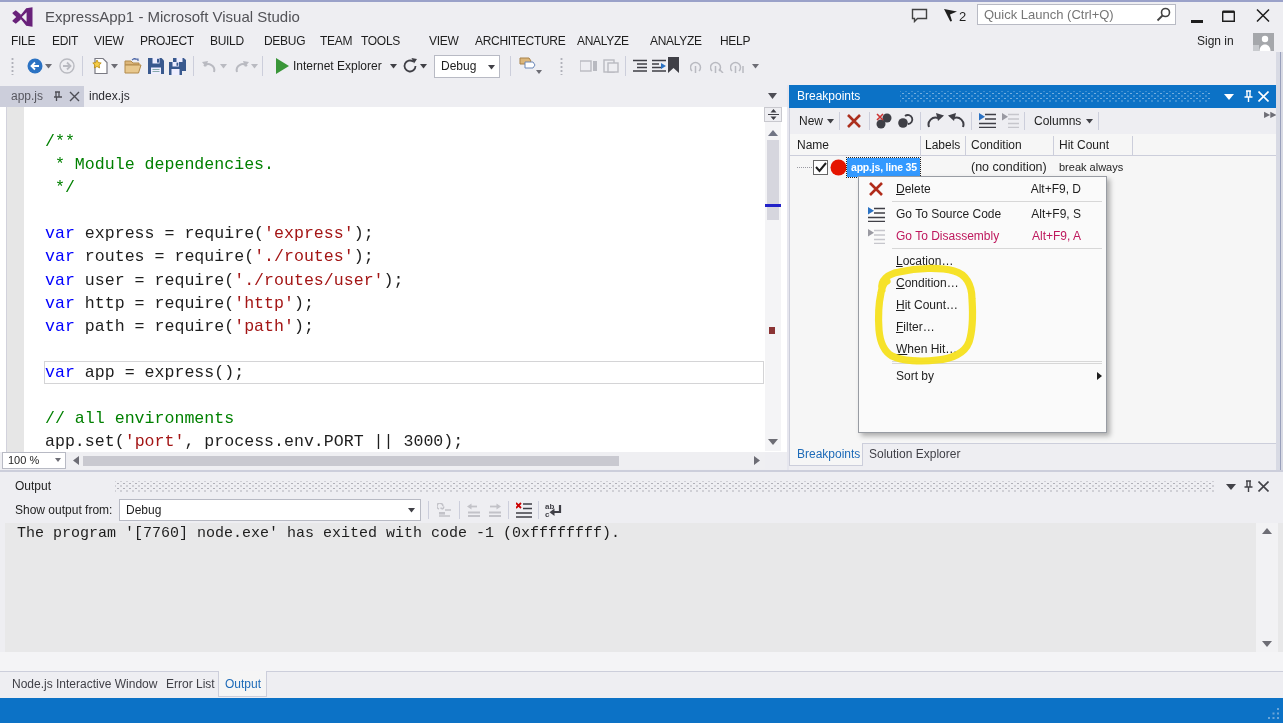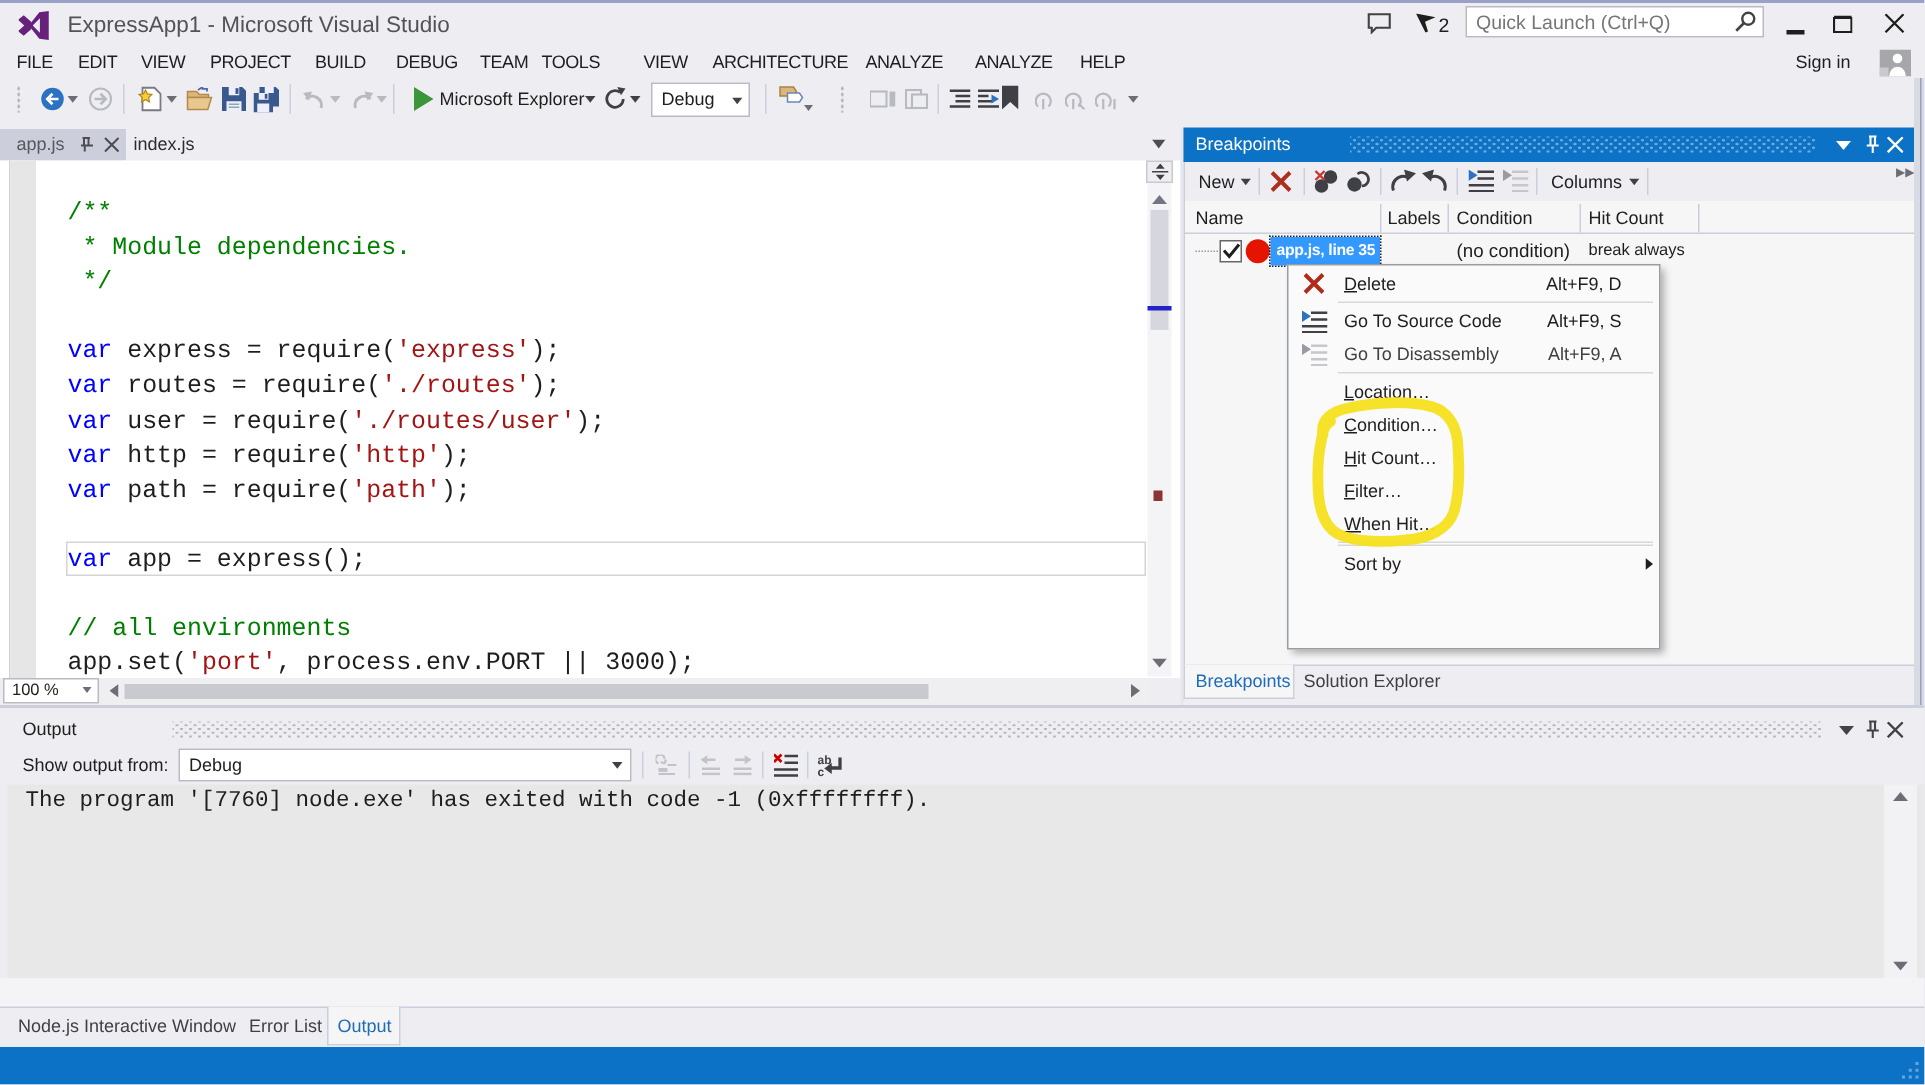--- a/index.html
+++ b/index.html
@@ -5,21 +5,21 @@
 body{font-family:"Liberation Sans",sans-serif;background:#eeeef2;position:relative;color:#1e1e1e}
 .a{position:absolute}
 .mono{font-family:"Liberation Mono",monospace}
 .sep{width:1px;background:#cccedb}
 .k{color:#0000ff}.s{color:#a31515}.c{color:#008000}
 .dots3{background-image:radial-gradient(circle,rgba(255,255,255,.42) .8px,transparent 1px),radial-gradient(circle,rgba(255,255,255,.42) .8px,transparent 1px);background-size:6px 5px,6px 5px;background-position:0 0,3px 2.5px}
 .odots{background-image:radial-gradient(circle,#b0b0b8 .7px,transparent .9px),radial-gradient(circle,#b0b0b8 .7px,transparent .9px);background-size:6px 5px,6px 5px;background-position:0 0,3px 2.5px}
 .mi{height:22px;line-height:22px;font-size:12px;position:relative;padding-left:37px}
 .mi .sc{position:absolute;right:25px;top:0}
 .msep{height:1px;background:#d7d7d7;margin:1px 0 1px 33px;width:210px}
-.dis{color:#404040}
+.dis{color:#be185d}
 </style></head><body>
 
 <div class="a" style="left:0;top:0;width:1283px;height:2px;background:#9aa1c9"></div>
 
 <svg class="a" style="left:12px;top:7px" width="21" height="20" viewBox="0 0 21 20">
 <path fill="#68217a" d="M0.5,5.8 L3.8,3.2 L8.8,7.5 L8.8,12.5 L3.8,16.8 L0.5,14.2 L0.5,13.4 L4.2,10 L0.5,6.6 Z"></path>
 <path fill="#68217a" d="M20.5,0.3 L14.2,1.2 L7.2,10 L14.2,18.8 L20.5,19.7 Z M14.6,5.2 L14.6,14.8 L9.8,10 Z"></path>
 </svg>
 <div class="a" style="left:45px;top:2px;height:29px;line-height:29px;font-size:15px;color:#525257">ExpressApp1 - Microsoft Visual Studio</div>
 
@@ -144,21 +144,21 @@
     <path d="M3,13 a6,6 0 0 1 10,-6" fill="none" stroke="#b9bac1" stroke-width="2"></path>
     <path fill="#b9bac1" d="M15,3 l-6,-1 2,6 Z"></path>
   </svg>
 <svg class="a" style="left:251px;top:64px" width="8" height="5" viewBox="0 0 8 5">
     <path fill="#b9bac1" d="M0,0 h7 L3.5,4.5 Z"></path>
   </svg>
 <div class="sep a" style="left:262px;top:56px;height:20px"></div>
 <svg class="a" style="left:276px;top:58px" width="13" height="16" viewBox="0 0 13 16">
     <path fill="#3a9639" d="M0,0 L13,8 L0,16 Z"></path>
   </svg>
-<div class="a" style="left:293px;top:52px;height:29px;line-height:29px;font-size:12px">Microsoft Explorer</div>
+<div class="a" style="left:293px;top:52px;height:29px;line-height:29px;font-size:12px">Internet Explorer</div>
 <svg class="a" style="left:390px;top:64px" width="8" height="5" viewBox="0 0 8 5">
     <path fill="#404046" d="M0,0 h7 L3.5,4.5 Z"></path>
   </svg>
 <svg class="a" style="left:402px;top:58px" width="16" height="16" viewBox="0 0 16 16">
     <path d="M13.5,8 a5.5,5.5 0 1 1 -2.2,-4.4" fill="none" stroke="#3f3f46" stroke-width="1.8"></path>
     <path fill="#3f3f46" d="M9.5,0 l5.5,1 -3,4.5 Z"></path>
   </svg>
 <svg class="a" style="left:420px;top:64px" width="8" height="5" viewBox="0 0 8 5">
     <path fill="#404046" d="M0,0 h7 L3.5,4.5 Z"></path>
   </svg>

